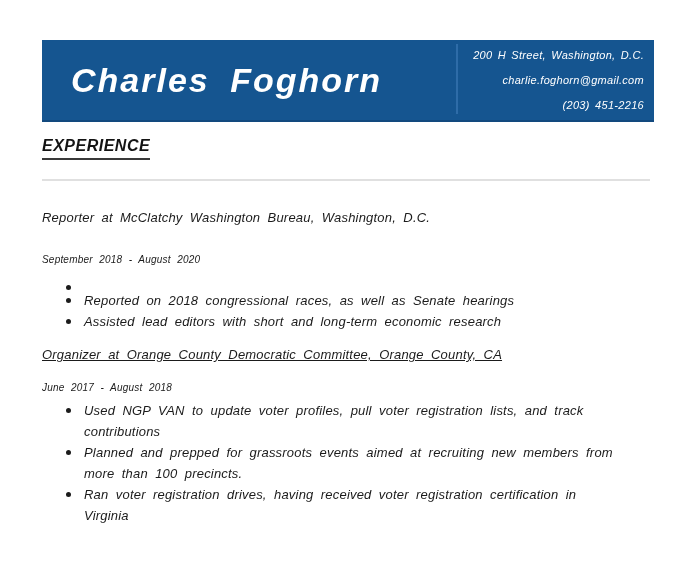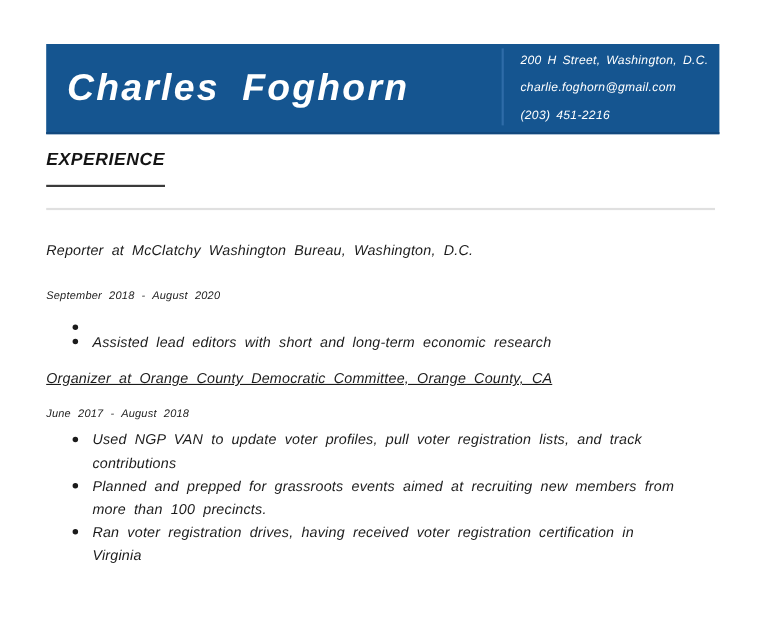--- a/index.html
+++ b/index.html
@@ -24,58 +24,59 @@
     position: relative;
     margin: 40px 36px 0 42px;
     height: 80px;
     background: #155590;
     border-bottom: 2px solid #12497e;
     display: flex;
     align-items: center;
     justify-content: space-between;
   }
   .name {
-    padding-left: 19px;
+    padding-left: 29px;
     font-size: 34px;
     font-weight: bold;
     color: #ffffff;
     letter-spacing: 2px;
     word-spacing: 9px;
     white-space: nowrap;
   }
   .vdivider {
     position: absolute;
     left: 414px;
     top: 4px;
     bottom: 6px;
     width: 2px;
     background: #2e6ca8;
   }
   .contact {
     padding-right: 10px;
+    text-align: right;
     font-size: 11px;
     line-height: 25px;
     color: #ffffff;
     letter-spacing: 0.3px;
     word-spacing: 2px;
     white-space: nowrap;
   }
   
   .content {
     margin: 0 40px 0 42px;
   }
   .heading-row { margin-top: 15px; }
   .heading {
     display: inline-block;
     font-size: 16px;
     font-weight: bold;
     color: #141414;
     letter-spacing: 0.5px;
     border-bottom: 2px solid #3a3a3a;
-    padding-bottom: 13px;
+    padding-bottom: 3px;
   }
   .rule {
     border: none;
     border-top: 2px solid #e0e0e0;
     margin: 19px 0 0 0;
   }
   .job-title {
     margin-top: 28px;
     font-size: 13px;
     line-height: 17px;
@@ -142,20 +143,24 @@
     <hr class="rule">
 
     <div class="job-title">Reporter at McClatchy Washington Bureau, Washington, D.C.</div>
     <div class="job-dates">September 2018 - August 2020</div>
     <ul class="bullets">
       <li>
         <span class="dot"></span>
       </li>
       <li>
         <span class="dot"></span>
+        <span class="btext">Reported on 2018 congressional races, as well as Senate hearings</span>
+      </li>
+      <li>
+        <span class="dot"></span>
         <span class="btext">Assisted lead editors with short and long-term economic research</span>
       </li>
     </ul>
 
     <div class="job-title second">Organizer at Orange County Democratic Committee, Orange County, CA</div>
     <div class="job-dates second">June 2017 - August 2018</div>
     <ul class="bullets second">
       <li>
         <span class="dot"></span>
         <span class="btext">Used NGP VAN to update voter profiles, pull voter registration lists, and track<br>contributions</span>

